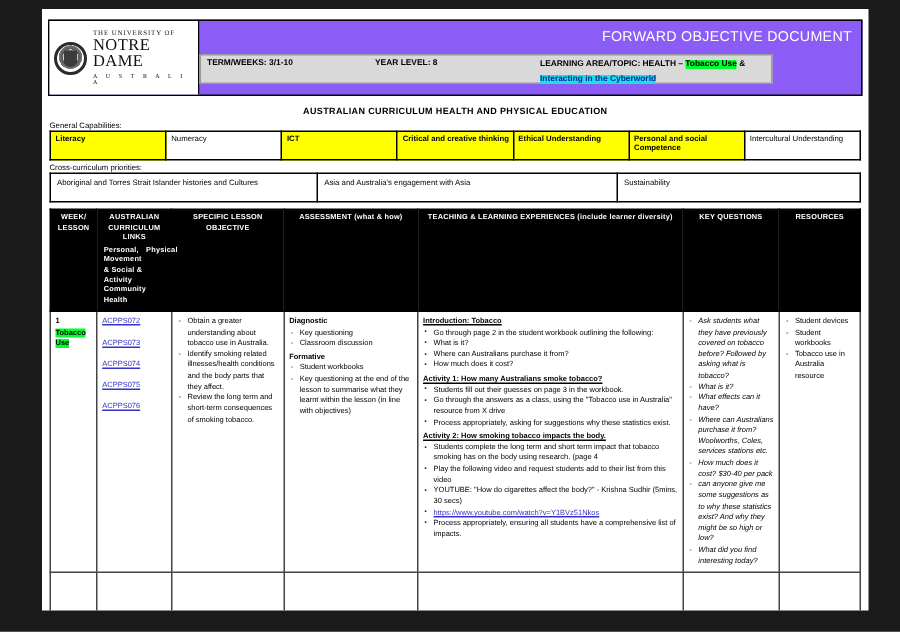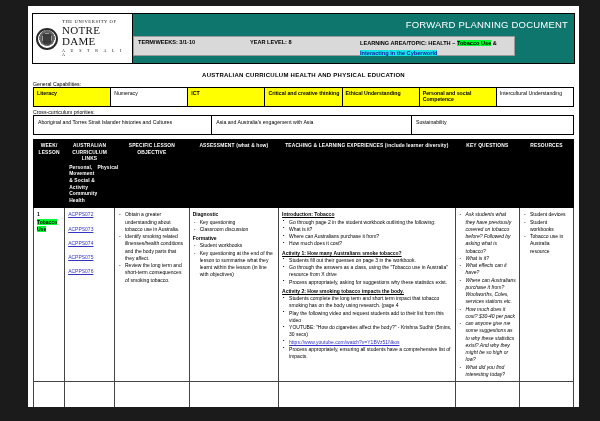--- a/index.html
+++ b/index.html
@@ -14,21 +14,21 @@
     position: absolute;
     left: 28px; top: 6px;
     width: 551px; height: 401px;
     background: #ffffff;
     overflow: hidden;
   }
   
   .banner {
     display: flex;
     height: 51px;
-    background: #0f766e;
+    background: #8b5cf6;
     margin: 7px 4px 0 4px;
     border: 1px solid #000;
   }
   .logo-box {
     width: 100px;
     background: #ffffff;
     display: flex;
     align-items: center;
     justify-content: flex-start;
     padding-left: 3px;
@@ -182,21 +182,21 @@
   <div class="banner">
     <div class="logo-box">
       <div class="crest"></div>
       <div class="uni-words">
         <div class="uni-l1">THE UNIVERSITY OF</div>
         <div class="uni-l2">NOTRE DAME</div>
         <div class="uni-l3">A U S T R A L I A</div>
       </div>
     </div>
     <div class="banner-right">
-      <div class="fpd-title">FORWARD PLANNING DOCUMENT</div>
+      <div class="fpd-title">FORWARD OBJECTIVE DOCUMENT</div>
       <div class="meta-strip">
         <div class="meta-term">
           <span>TERM/WEEKS:</span>
           <span>3/1-10</span>
         </div>
         <div class="meta-year">
           <span>YEAR LEVEL:</span>
           <span>8</span>
         </div>
         <div class="meta-topic">

